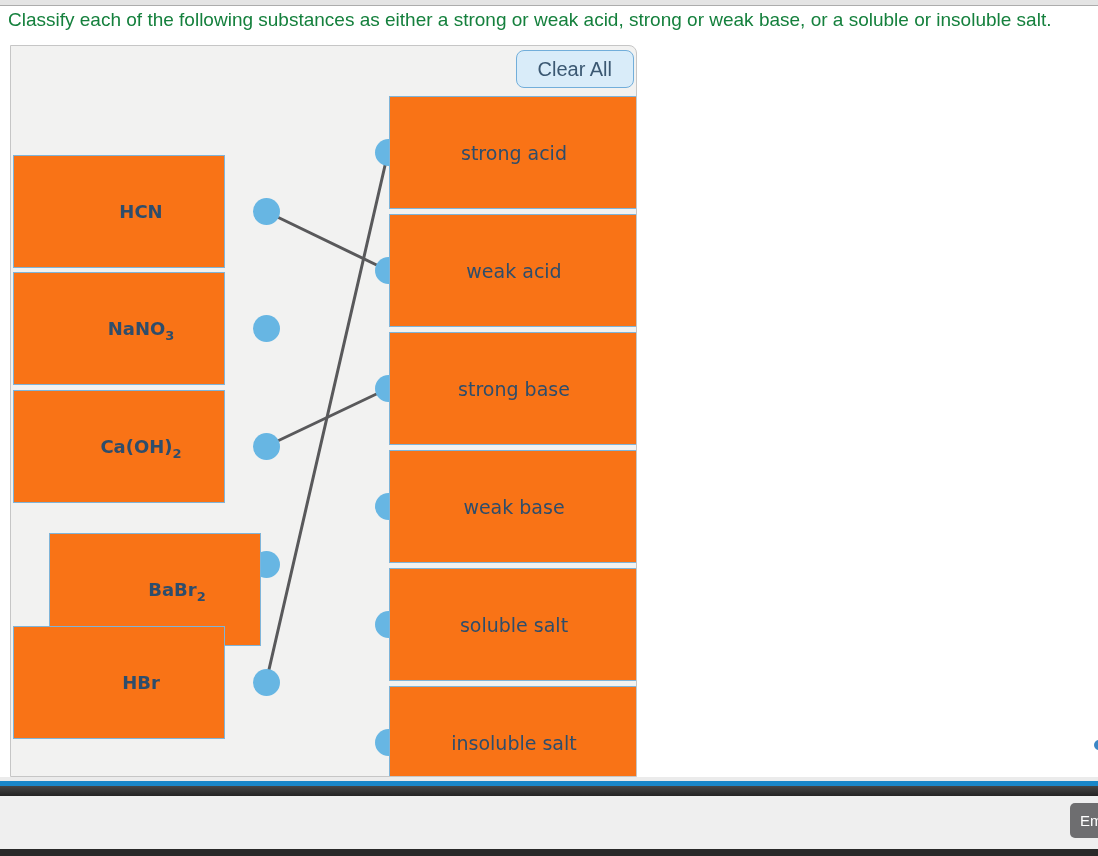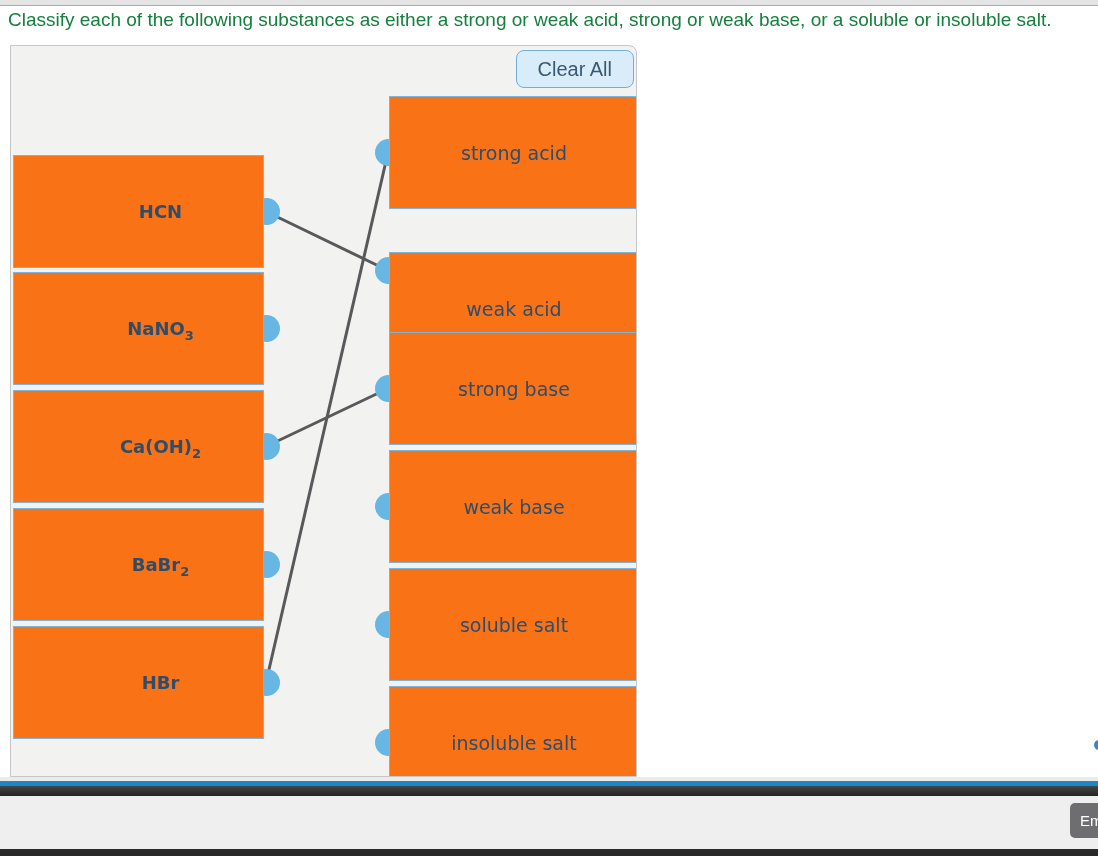--- a/index.html
+++ b/index.html
@@ -52,21 +52,21 @@
     z-index: 2; cursor: pointer;
   }
   .box {
     position: absolute;
     box-sizing: border-box;
     background: #f97316;
     border: 1px solid #7fb4d8;
     display: flex; align-items: center; justify-content: center;
     z-index: 3; cursor: pointer;
   }
-  .box.left  { left: 2px;   width: 251px; height: 113px; padding-left: 44px; }
+  .box.left  { left: 2px;   width: 212px; height: 113px; padding-left: 44px; }
   .box.right { left: 378px; width: 250px; height: 113px; }
   .box .label {
     font-family: "DejaVu Sans", sans-serif;
     color: #2e4d6b;
   }
   .box.left  .label { font-weight: bold; font-size: 18px; }
   .box.right .label { font-weight: normal; font-size: 19px; }
   .box .label sub {
     font-size: 13px;
     line-height: 0;
@@ -129,33 +129,33 @@
     </div>
     <div class="connector" style="left: 241.5px; top: 152px;"></div>
     <div class="box left" style="top: 226px;">
       <span class="label"><span>NaNO</span><sub>3</sub></span>
     </div>
     <div class="connector" style="left: 241.5px; top: 269px;"></div>
     <div class="box left" style="top: 344px;">
       <span class="label"><span>Ca(OH)</span><sub>2</sub></span>
     </div>
     <div class="connector" style="left: 241.5px; top: 387px;"></div>
-    <div class="box left" style="top: 462px;">
+    <div class="box left" style="top: 487px; margin-left: 36px;">
       <span class="label"><span>BaBr</span><sub>2</sub></span>
     </div>
     <div class="connector" style="left: 241.5px; top: 505px;"></div>
     <div class="box left" style="top: 580px;">
       <span class="label"><span>HBr</span></span>
     </div>
     <div class="connector" style="left: 241.5px; top: 623px;"></div>
     <div class="box right" style="top: 50px;">
       <span class="label"><span>strong acid</span></span>
     </div>
     <div class="connector" style="left: 363.5px; top: 93px;"></div>
-    <div class="box right" style="top: 168px; margin-top: 38px;">
+    <div class="box right" style="top: 168px;">
       <span class="label"><span>weak acid</span></span>
     </div>
     <div class="connector" style="left: 363.5px; top: 211px;"></div>
     <div class="box right" style="top: 286px;">
       <span class="label"><span>strong base</span></span>
     </div>
     <div class="connector" style="left: 363.5px; top: 329px;"></div>
     <div class="box right" style="top: 404px;">
       <span class="label"><span>weak base</span></span>
     </div>

